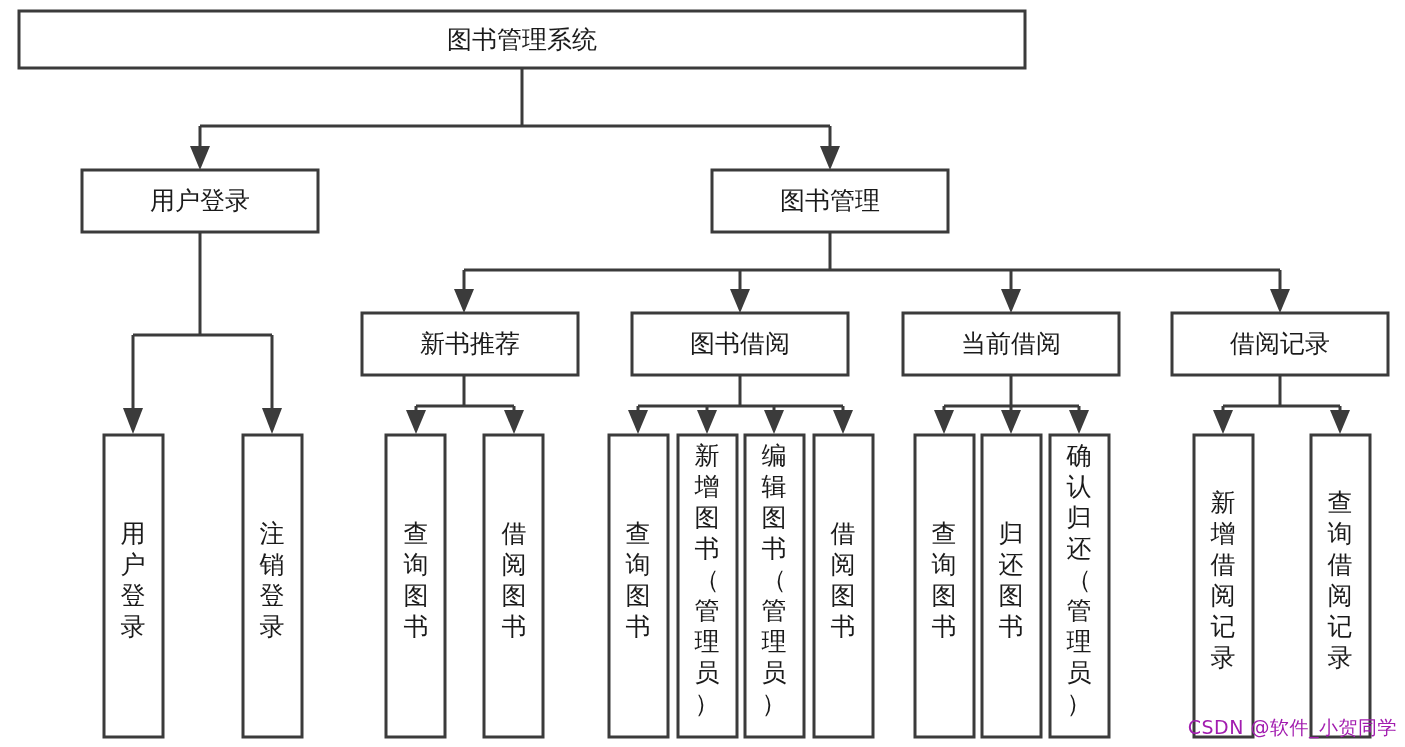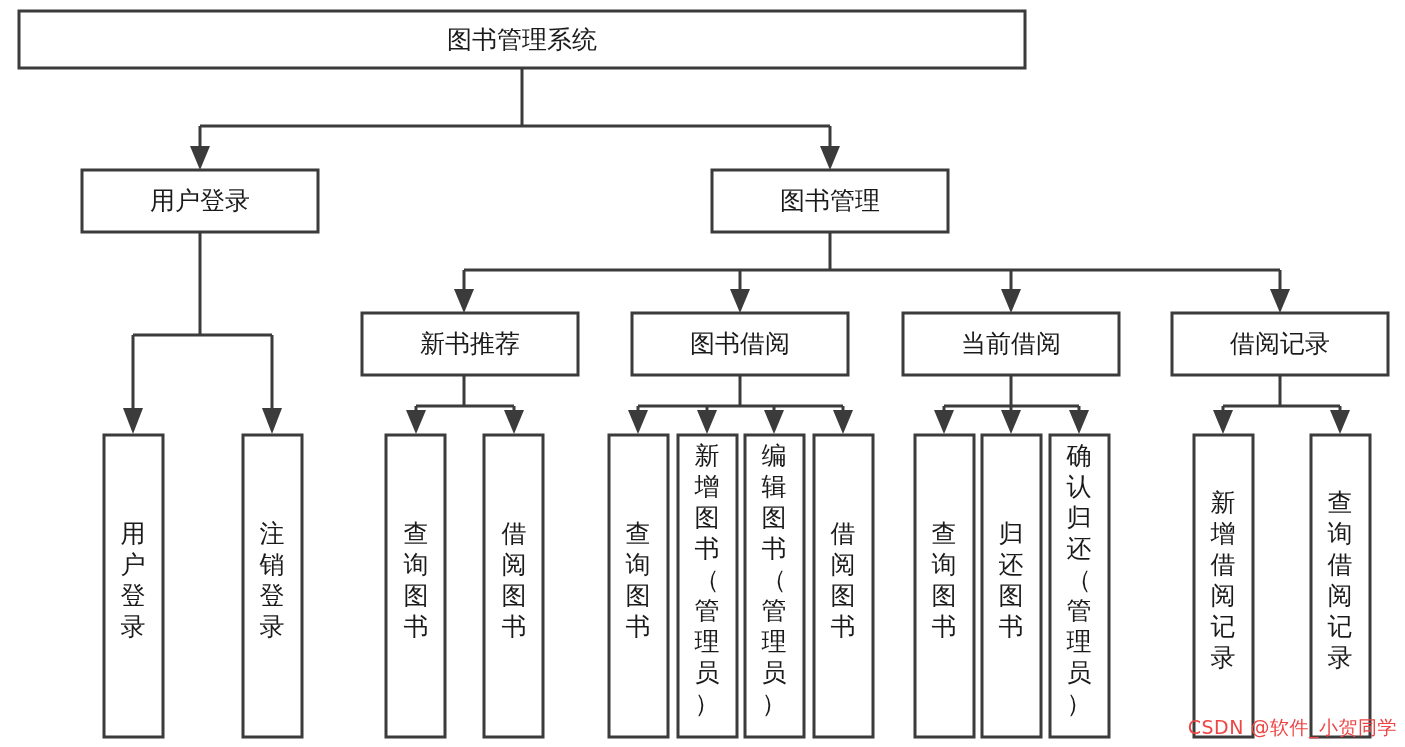--- a/index.html
+++ b/index.html
@@ -55,21 +55,21 @@
     font-family: "DejaVu Sans", "Liberation Sans", sans-serif;
     font-size: 25px;
     text-anchor: middle;
   }
   .watermark {
     position: absolute;
     right: 8px;
     bottom: 6px;
     font-family: "DejaVu Sans", "Liberation Sans", sans-serif;
     font-size: 19px;
-    color: #ef4444;
+    color: #a21caf;
     white-space: nowrap;
     letter-spacing: 0.5px;
     pointer-events: none;
   }
 </style>
 </head>
 <body>
 
 <div id="diagram-root">
 

